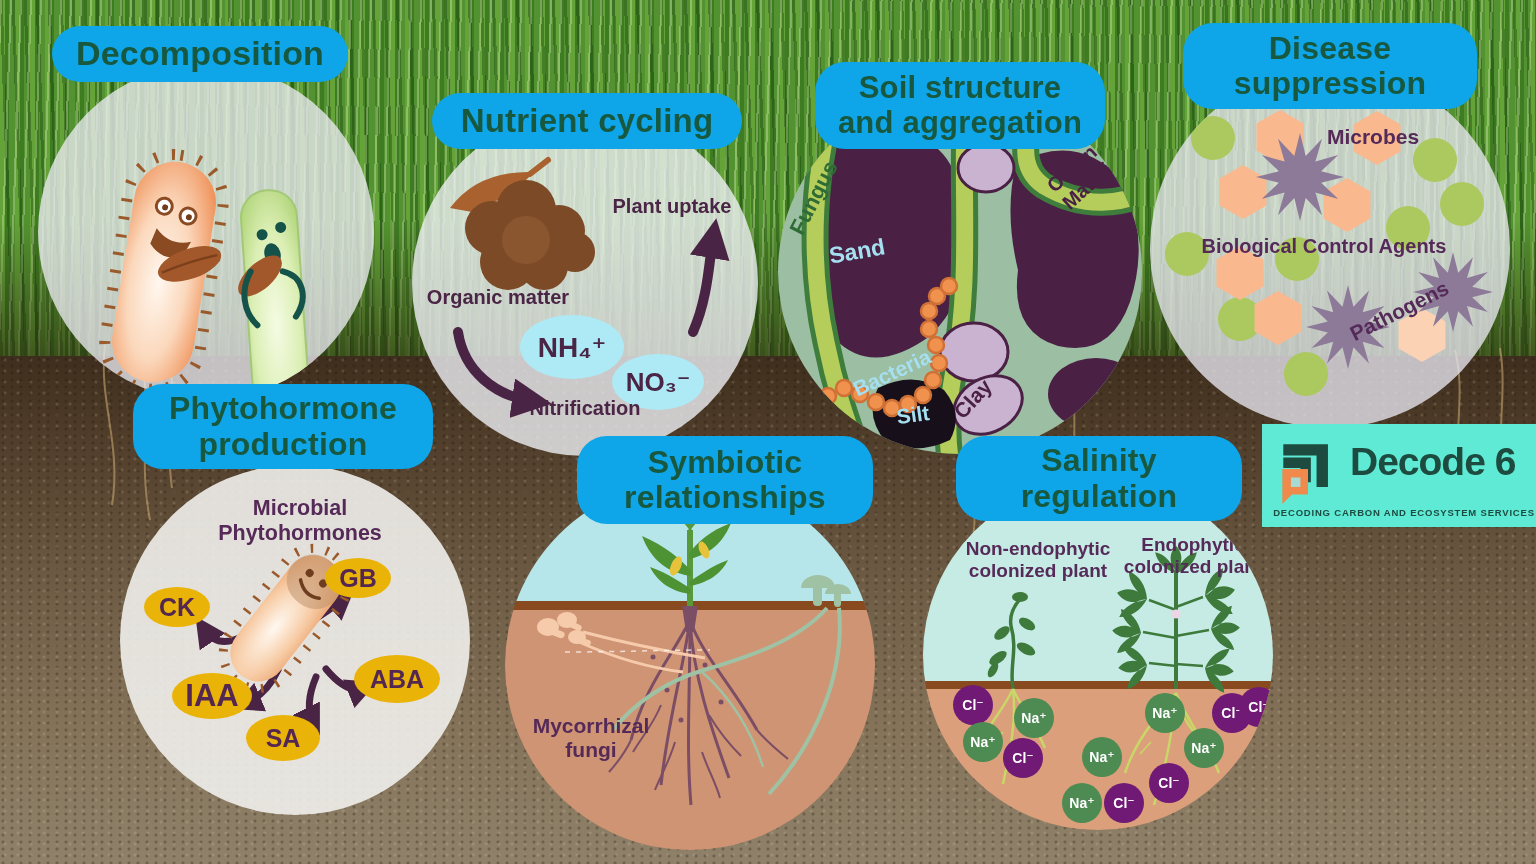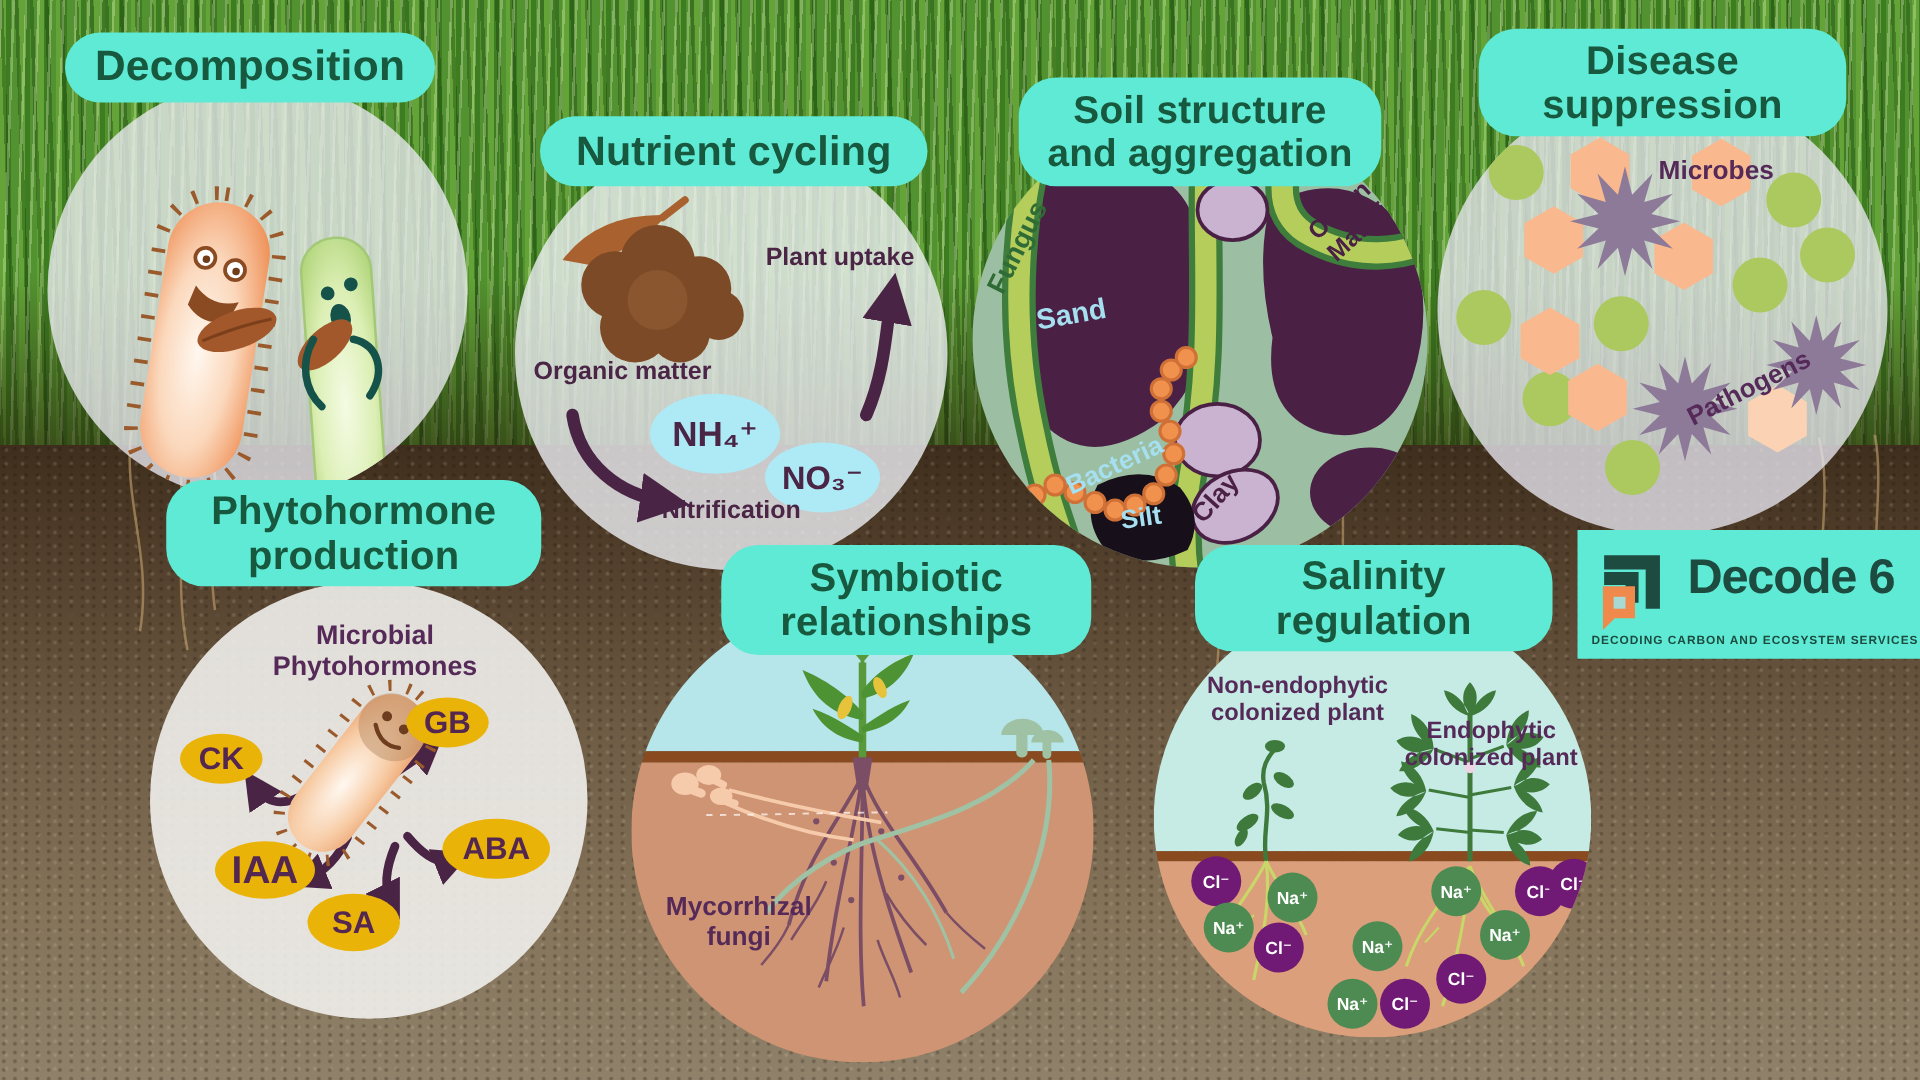--- a/index.html
+++ b/index.html
@@ -16,21 +16,21 @@
     background-image:
       radial-gradient(circle at 3px 3px, rgba(30,20,10,.28) 1px, transparent 2px),
       radial-gradient(circle at 5px 4px, rgba(245,235,210,.14) 1px, transparent 2px),
       linear-gradient(#3f2e1d, #56432f 110px, #6e5c45 230px, #847359 370px, #8f816a 508px);
     background-size:9px 7px, 13px 11px, 100% 100%;}
   .bg-roots{position:absolute;left:0;top:0;z-index:0;}
   
   section{display:contents;}
   .circle{position:absolute;border-radius:50%;overflow:hidden;z-index:1;}
   .circle>svg{position:absolute;left:0;top:0;}
-  .pill{position:absolute;background:#5eead4;color:#17583f;font-weight:bold;
+  .pill{position:absolute;background:#0ea5e9;color:#17583f;font-weight:bold;
         display:flex;align-items:center;justify-content:center;text-align:center;
         white-space:pre-line;border-radius:30px;line-height:1.1;z-index:5;letter-spacing:.2px;}
   .lbl{position:absolute;font-weight:bold;color:#552a58;text-align:center;white-space:pre-line;
        line-height:1.15;display:flex;align-items:center;justify-content:center;z-index:3;}
   .bubble{position:absolute;background:#eab308;color:#542750;border-radius:50%;
           display:flex;align-items:center;justify-content:center;font-weight:bold;z-index:2;}
   .cyan{background:#aeeaf5;color:#4a2545;}
   .ion{position:absolute;width:40px;height:40px;border-radius:50%;color:#fff;font-weight:bold;
        font-size:14px;display:flex;align-items:center;justify-content:center;z-index:2;}
   .na{background:#4d8b52;} .cl{background:#701a75;}
@@ -221,20 +221,21 @@
           <use href="#hex6" fill="#f9b88e" transform="translate(128,250) scale(27)"></use>
           <use href="#hex6" fill="#fbd2b4" transform="translate(272,267) scale(27)"></use>
         </g>
         <g fill="#8d7a99">
           <use href="#star12" transform="translate(150,109) scale(44)"></use>
           <use href="#star12" transform="translate(198,259) scale(42)"></use>
           <use href="#star12" transform="translate(303,224) scale(40)"></use>
         </g>
       </svg>
       <div class="lbl" style="left:158px;top:56px;width:130px;height:26px;font-size:21px;">Microbes</div>
+      <div class="lbl" style="left:28px;top:164px;width:292px;height:28px;font-size:20px;">Biological Control Agents</div>
       <div class="lbl" style="left:182px;top:226px;width:135px;height:34px;font-size:21px;transform:rotate(-27deg);">Pathogens</div>
     </div>
     <div class="pill" style="left:1183px;top:23px;width:294px;height:86px;font-size:32px;">Disease
 suppression</div>
   </section>
 
   
   <section>
     <div class="circle" style="left:120px;top:465px;width:350px;height:350px;background:rgba(241,239,236,.9);">
       <svg width="350" height="350" viewBox="0 0 350 350">
@@ -405,21 +406,21 @@
               <path d="M60,260 L52,270"></path>
             <path d="M228,262 L217,274"></path>
               <path d="M262,272 L272,286"></path>
               <path d="M286,267 L296,277"></path>
               <path d="M240,300 L233,312"></path>
           </g>
         </g>
       </svg>
       <div class="lbl" style="left:30px;top:56px;width:170px;height:48px;font-size:19px;">Non-endophytic
 colonized plant</div>
-      <div class="lbl" style="left:186px;top:52px;width:168px;height:48px;font-size:19px;margin-top:40px;">Endophytic
+      <div class="lbl" style="left:186px;top:52px;width:168px;height:48px;font-size:19px;">Endophytic
 colonized plant</div>
       <div class="ion cl" style="left:30px;top:205px;">Cl⁻</div>
       <div class="ion na" style="left:91px;top:218px;">Na⁺</div>
       <div class="ion na" style="left:40px;top:242px;">Na⁺</div>
       <div class="ion cl" style="left:80px;top:258px;">Cl⁻</div>
       <div class="ion na" style="left:159px;top:257px;">Na⁺</div>
       <div class="ion na" style="left:139px;top:303px;">Na⁺</div>
       <div class="ion cl" style="left:181px;top:303px;">Cl⁻</div>
       <div class="ion na" style="left:222px;top:213px;">Na⁺</div>
       <div class="ion cl" style="left:289px;top:213px;">Cl⁻</div>

